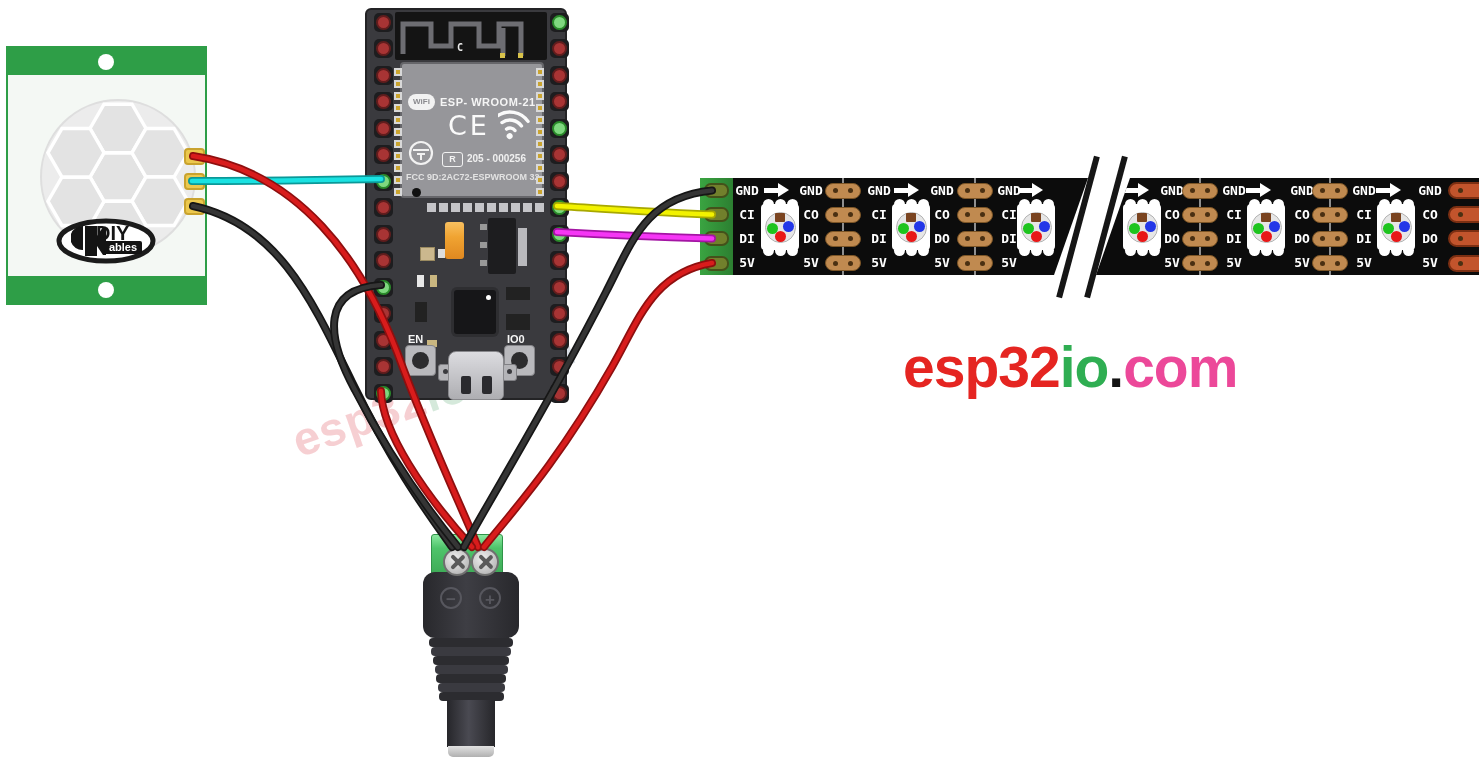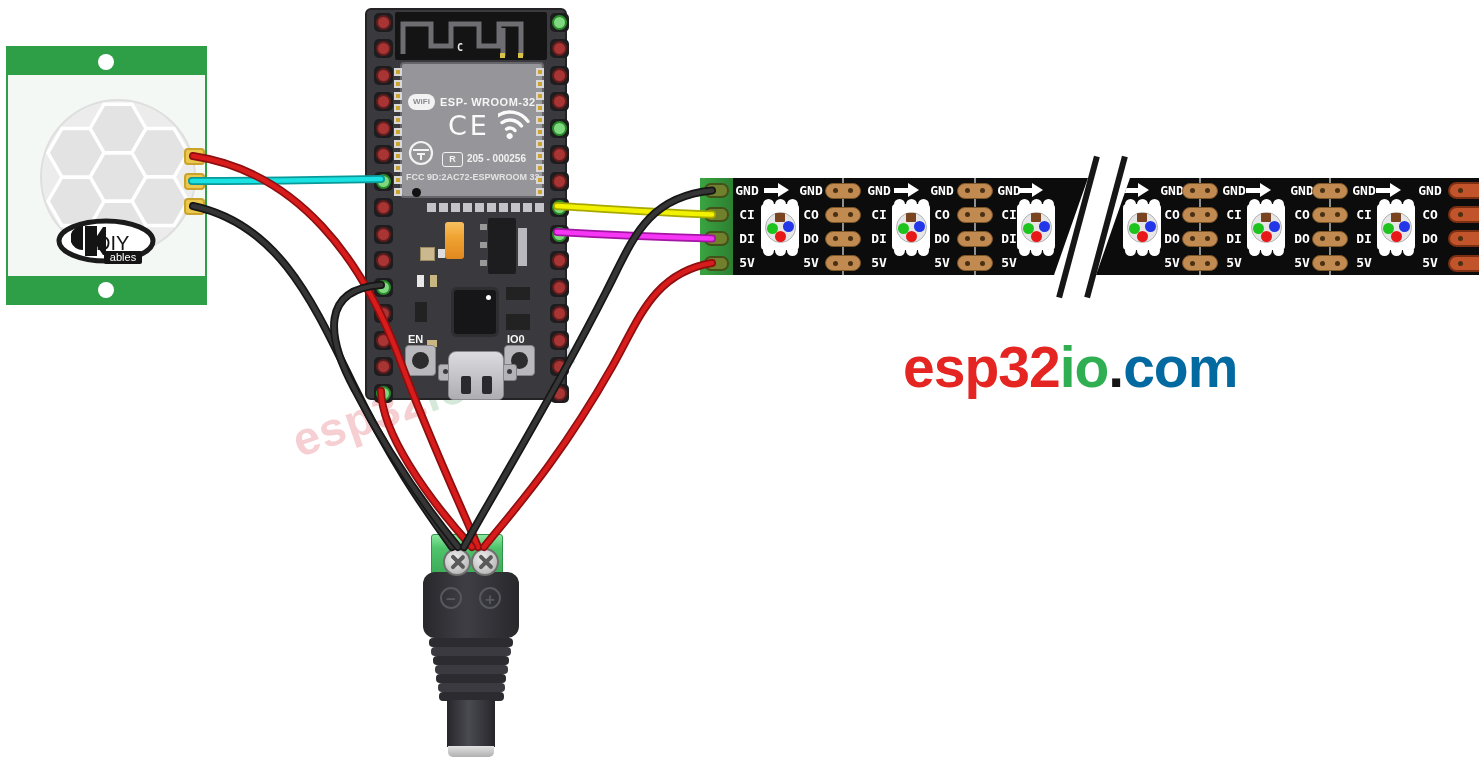--- a/index.html
+++ b/index.html
@@ -21,22 +21,22 @@
   
   #pir{position:absolute;left:8px;top:48px;width:197px;height:255px;background:#f4f8f4;
     outline:2px solid #2e9e47;z-index:3}
   .pir-band{position:absolute;left:0;width:197px;height:27px;background:#2e9e47}
   .pir-hole{position:absolute;width:16px;height:16px;border-radius:50%;background:#fff}
   .pir-dome{position:absolute;left:32px;top:51px;width:156px;height:156px;border-radius:50%;
     background:#ececec;border:2px solid #dedede;box-sizing:border-box}
   .pir-svg{position:absolute;left:0;top:0}
   .pir-pad{position:absolute;left:176px;width:21px;height:17px;border-radius:4px;
     background:#ecc84d;border:2px solid #c9a32e;box-sizing:border-box}
-  #pir-logo-text{position:absolute;left:88px;top:185px;width:70px;height:40px;color:#141414;
-    font-weight:normal;font-size:20px;line-height:20px;letter-spacing:0}
+  #pir-logo-text{position:absolute;left:88px;top:175px;width:70px;height:40px;color:#141414;
+    font-weight:bold;font-size:20px;line-height:20px;letter-spacing:0}
   #pir-logo-text .ables{display:block;margin-top:-2px;margin-left:8px;background:#141414;color:#fff;
     font-size:11px;line-height:13px;padding:0 3px;border-radius:2px;width:32px;text-align:center}
 
   
   #esp32{position:absolute;left:365px;top:8px;width:202px;height:392px;background:#3a3a3e;
     border-radius:6px;border:2px solid #232325;box-sizing:border-box;z-index:3}
   #antenna{position:absolute;left:28px;top:2px;width:152px;height:48px;background:#141414;border-radius:2px}
   #antenna .c-label{position:absolute;left:62px;top:30px;color:#e8e8e8;font-size:10px;font-weight:bold;
     font-family:"DejaVu Sans Mono",monospace}
   #shield{position:absolute;left:33px;top:52px;width:144px;height:136px;background:#96969a;
@@ -112,21 +112,21 @@
 
   #wires{position:absolute;left:0;top:0;z-index:5;pointer-events:none}
 </style>
 </head>
 <body>
 
 <div id="stage">
 
   <div id="watermark"><span class="wm-pink">esp32</span><span class="wm-green">io</span><span class="wm-gray">.com</span></div>
 
-  <div id="site-logo"><span id="lg-red" style="color: rgb(229, 37, 33);">esp32</span><span id="lg-green" style="color: rgb(47, 174, 82);">io</span><span id="lg-dot" style="color: rgb(20, 20, 20);">.</span><span id="lg-navy" style="color: #0369a1;">com</span></div>
+  <div id="site-logo"><span id="lg-red" style="color: rgb(229, 37, 33);">esp32</span><span id="lg-green" style="color: rgb(47, 174, 82);">io</span><span id="lg-dot" style="color: rgb(20, 20, 20);">.</span><span id="lg-navy" style="color: #ec4899;">com</span></div>
 
   <div id="pir">
     <div class="pir-band" style="top:0"></div>
     <div class="pir-band" style="top:228px"></div>
     <div class="pir-dome"></div>
     <svg class="pir-svg" width="197" height="255" viewBox="0 0 197 255">
       <g id="hex-group">
           <polygon points="138,129 124,153.25 96,153.25 82,129 96,104.75 124,104.75" fill="#e3e3e3" stroke="#ffffff" stroke-width="3.5"></polygon>
           <polygon points="138,80.5 124,104.75 96,104.75 82,80.5 96,56.25 124,56.25" fill="#e3e3e3" stroke="#ffffff" stroke-width="3.5"></polygon>
           <polygon points="180,104.75 166,129 138,129 124,104.75 138,80.5 166,80.5" fill="#e3e3e3" stroke="#ffffff" stroke-width="3.5"></polygon>
@@ -153,21 +153,21 @@
       <svg width="152" height="48" viewBox="0 0 152 48">
         <path d="M8,42 L8,12 L36,12 L36,34 L56,34 L56,12 L84,12 L84,34 L104,34 L104,12 L126,12 L126,44 M108,16 L108,44" fill="none" stroke="#6d6d72" stroke-width="5"></path>
         <rect x="105" y="41" width="5" height="5" fill="#d8c24a"></rect>
         <rect x="123" y="41" width="5" height="5" fill="#d8c24a"></rect>
       </svg>
       <span class="c-label">C</span>
     </div>
 
     <div id="shield">
       <div class="wifi-pill"><span>WiFi</span></div>
-      <div class="module-name">ESP- WROOM-32</div>
+      <div class="module-name">ESP- WROOM-21</div>
       <div class="ce">CE</div>
       <svg width="38" height="36" viewBox="0 0 38 36" style="position:absolute;left:96px;top:42px">
         <g transform="rotate(-35 12 28)" stroke="#fafafa" fill="none" stroke-width="3.4" stroke-linecap="round">
           <path d="M12,6 a22,22 0 0 1 22,22"></path>
           <path d="M12,14 a14,14 0 0 1 14,14"></path>
           <path d="M12,22 a6,6 0 0 1 6,6"></path>
         </g>
         <circle cx="10.5" cy="29.5" r="3" fill="#fafafa" transform="rotate(-35 12 28)"></circle>
       </svg>
       <svg width="26" height="26" viewBox="0 0 26 26" style="position:absolute;left:6px;top:76px">

